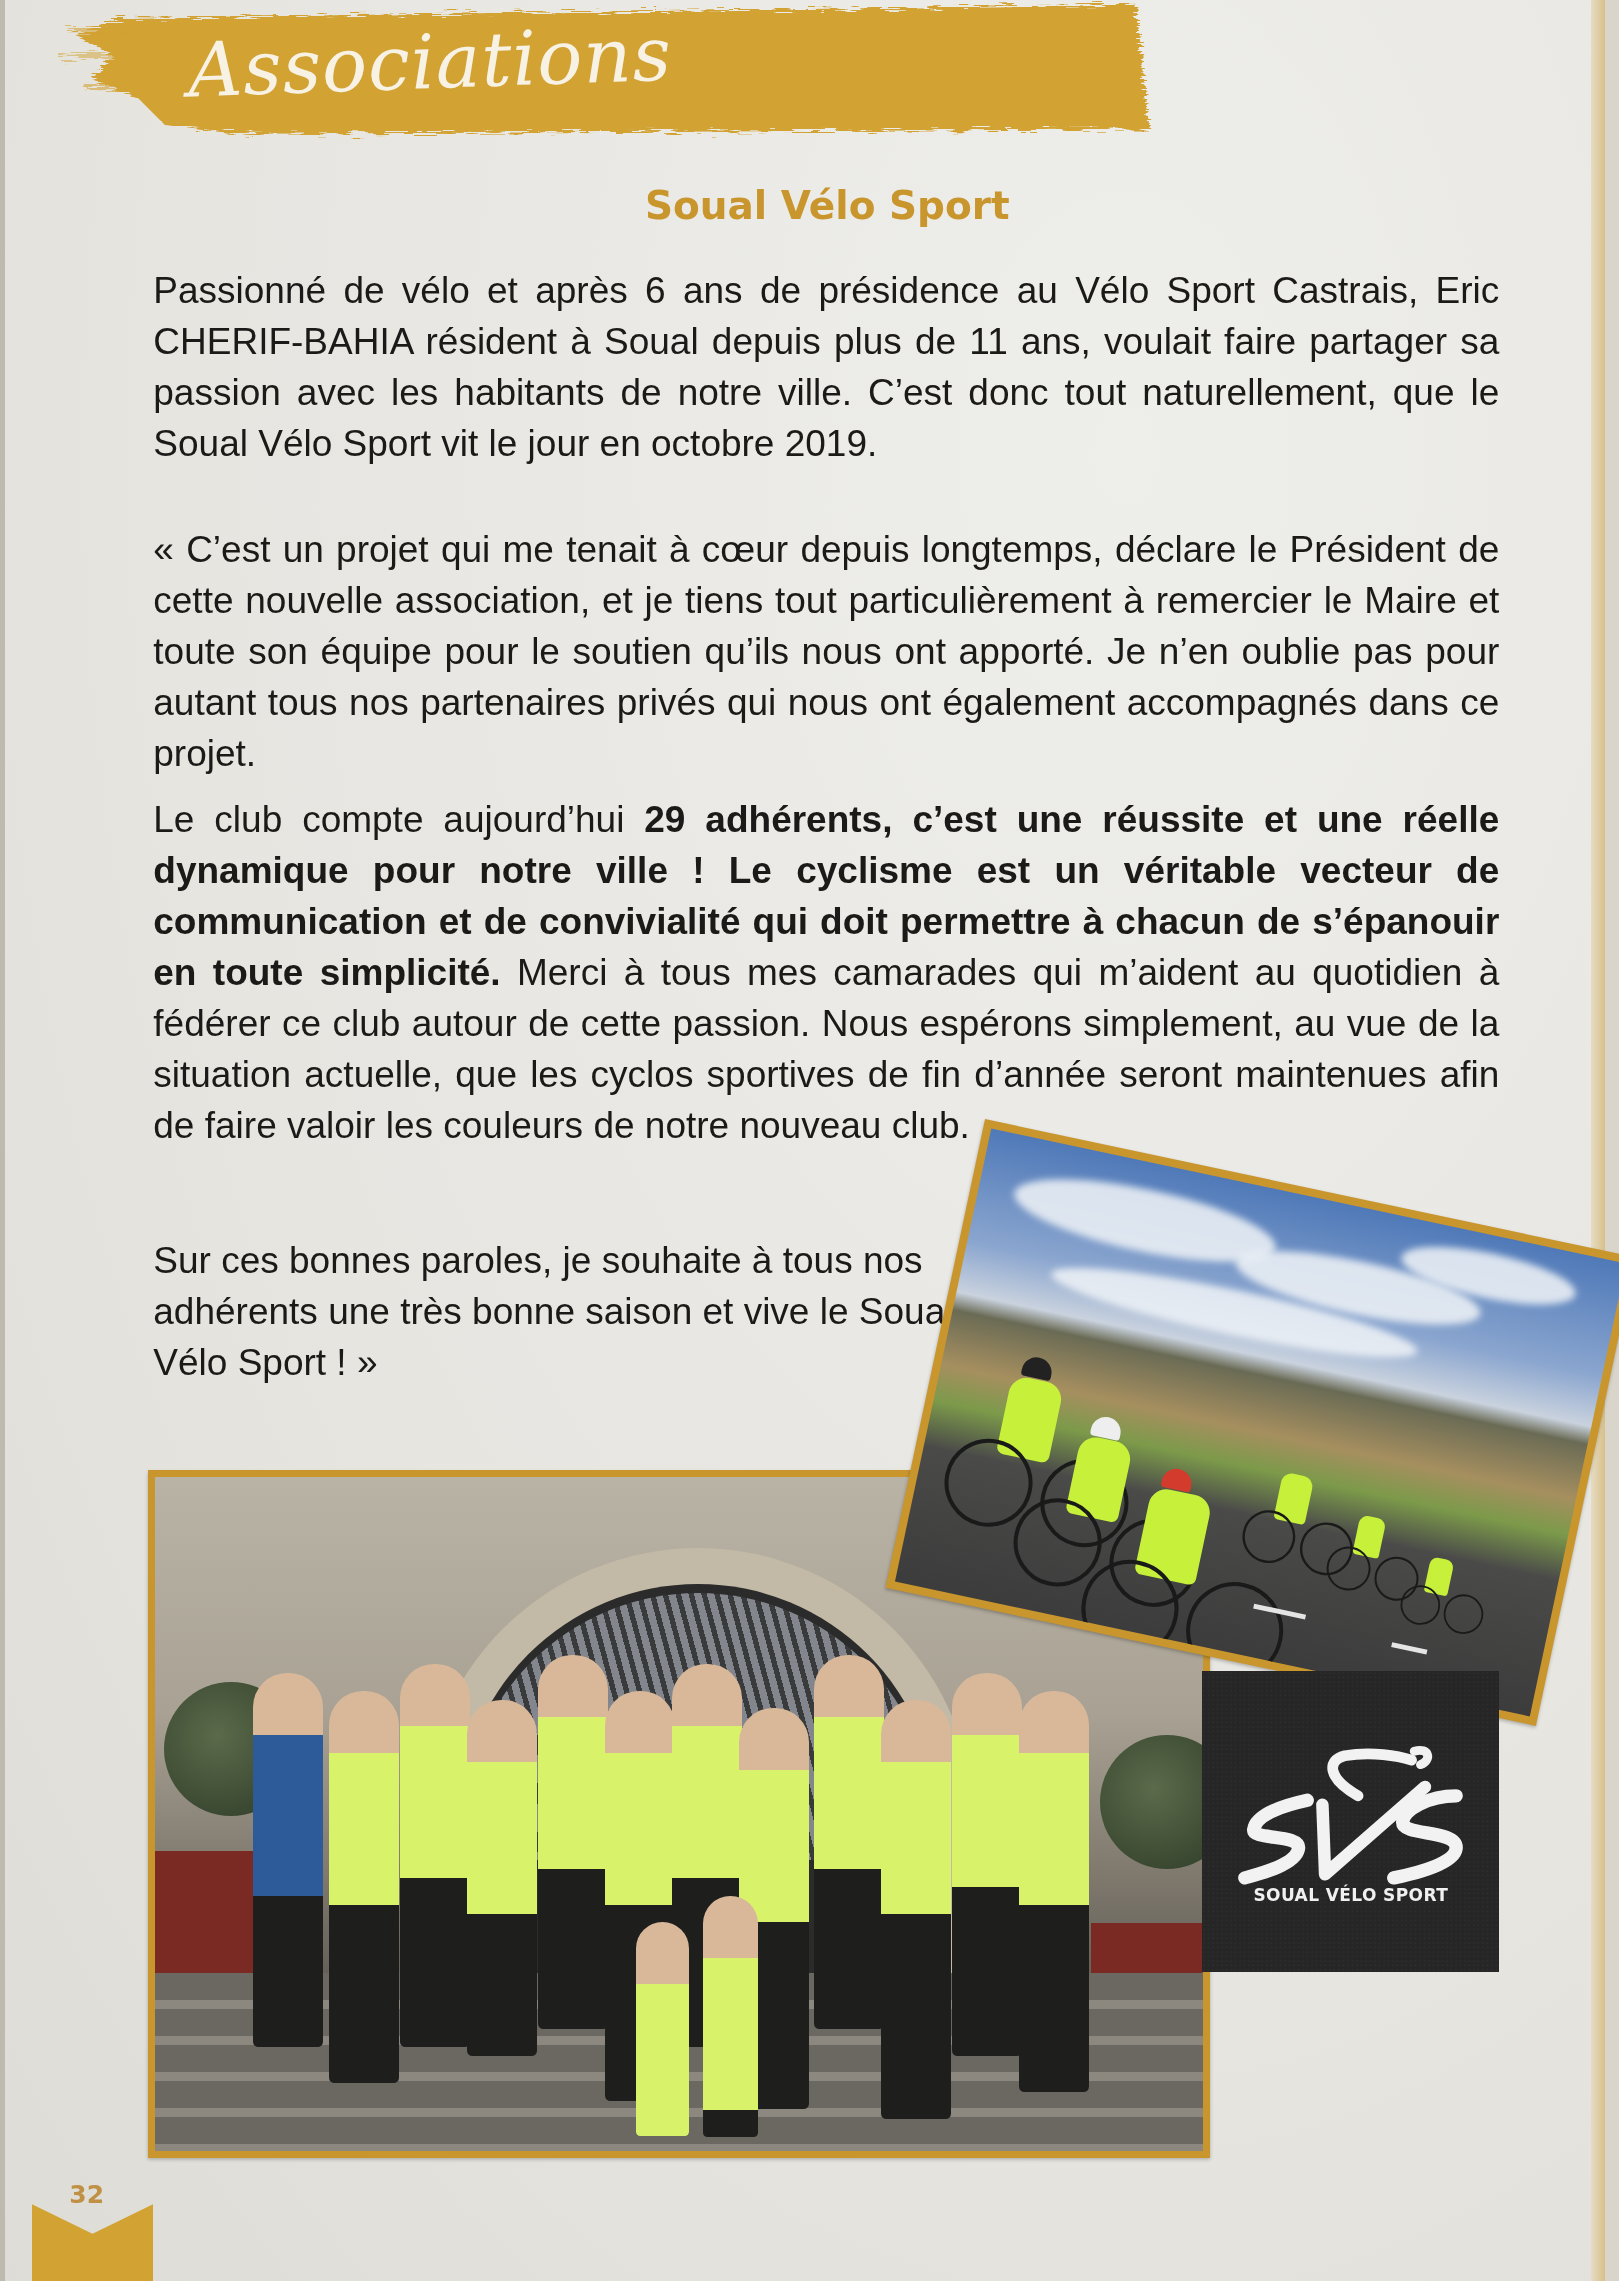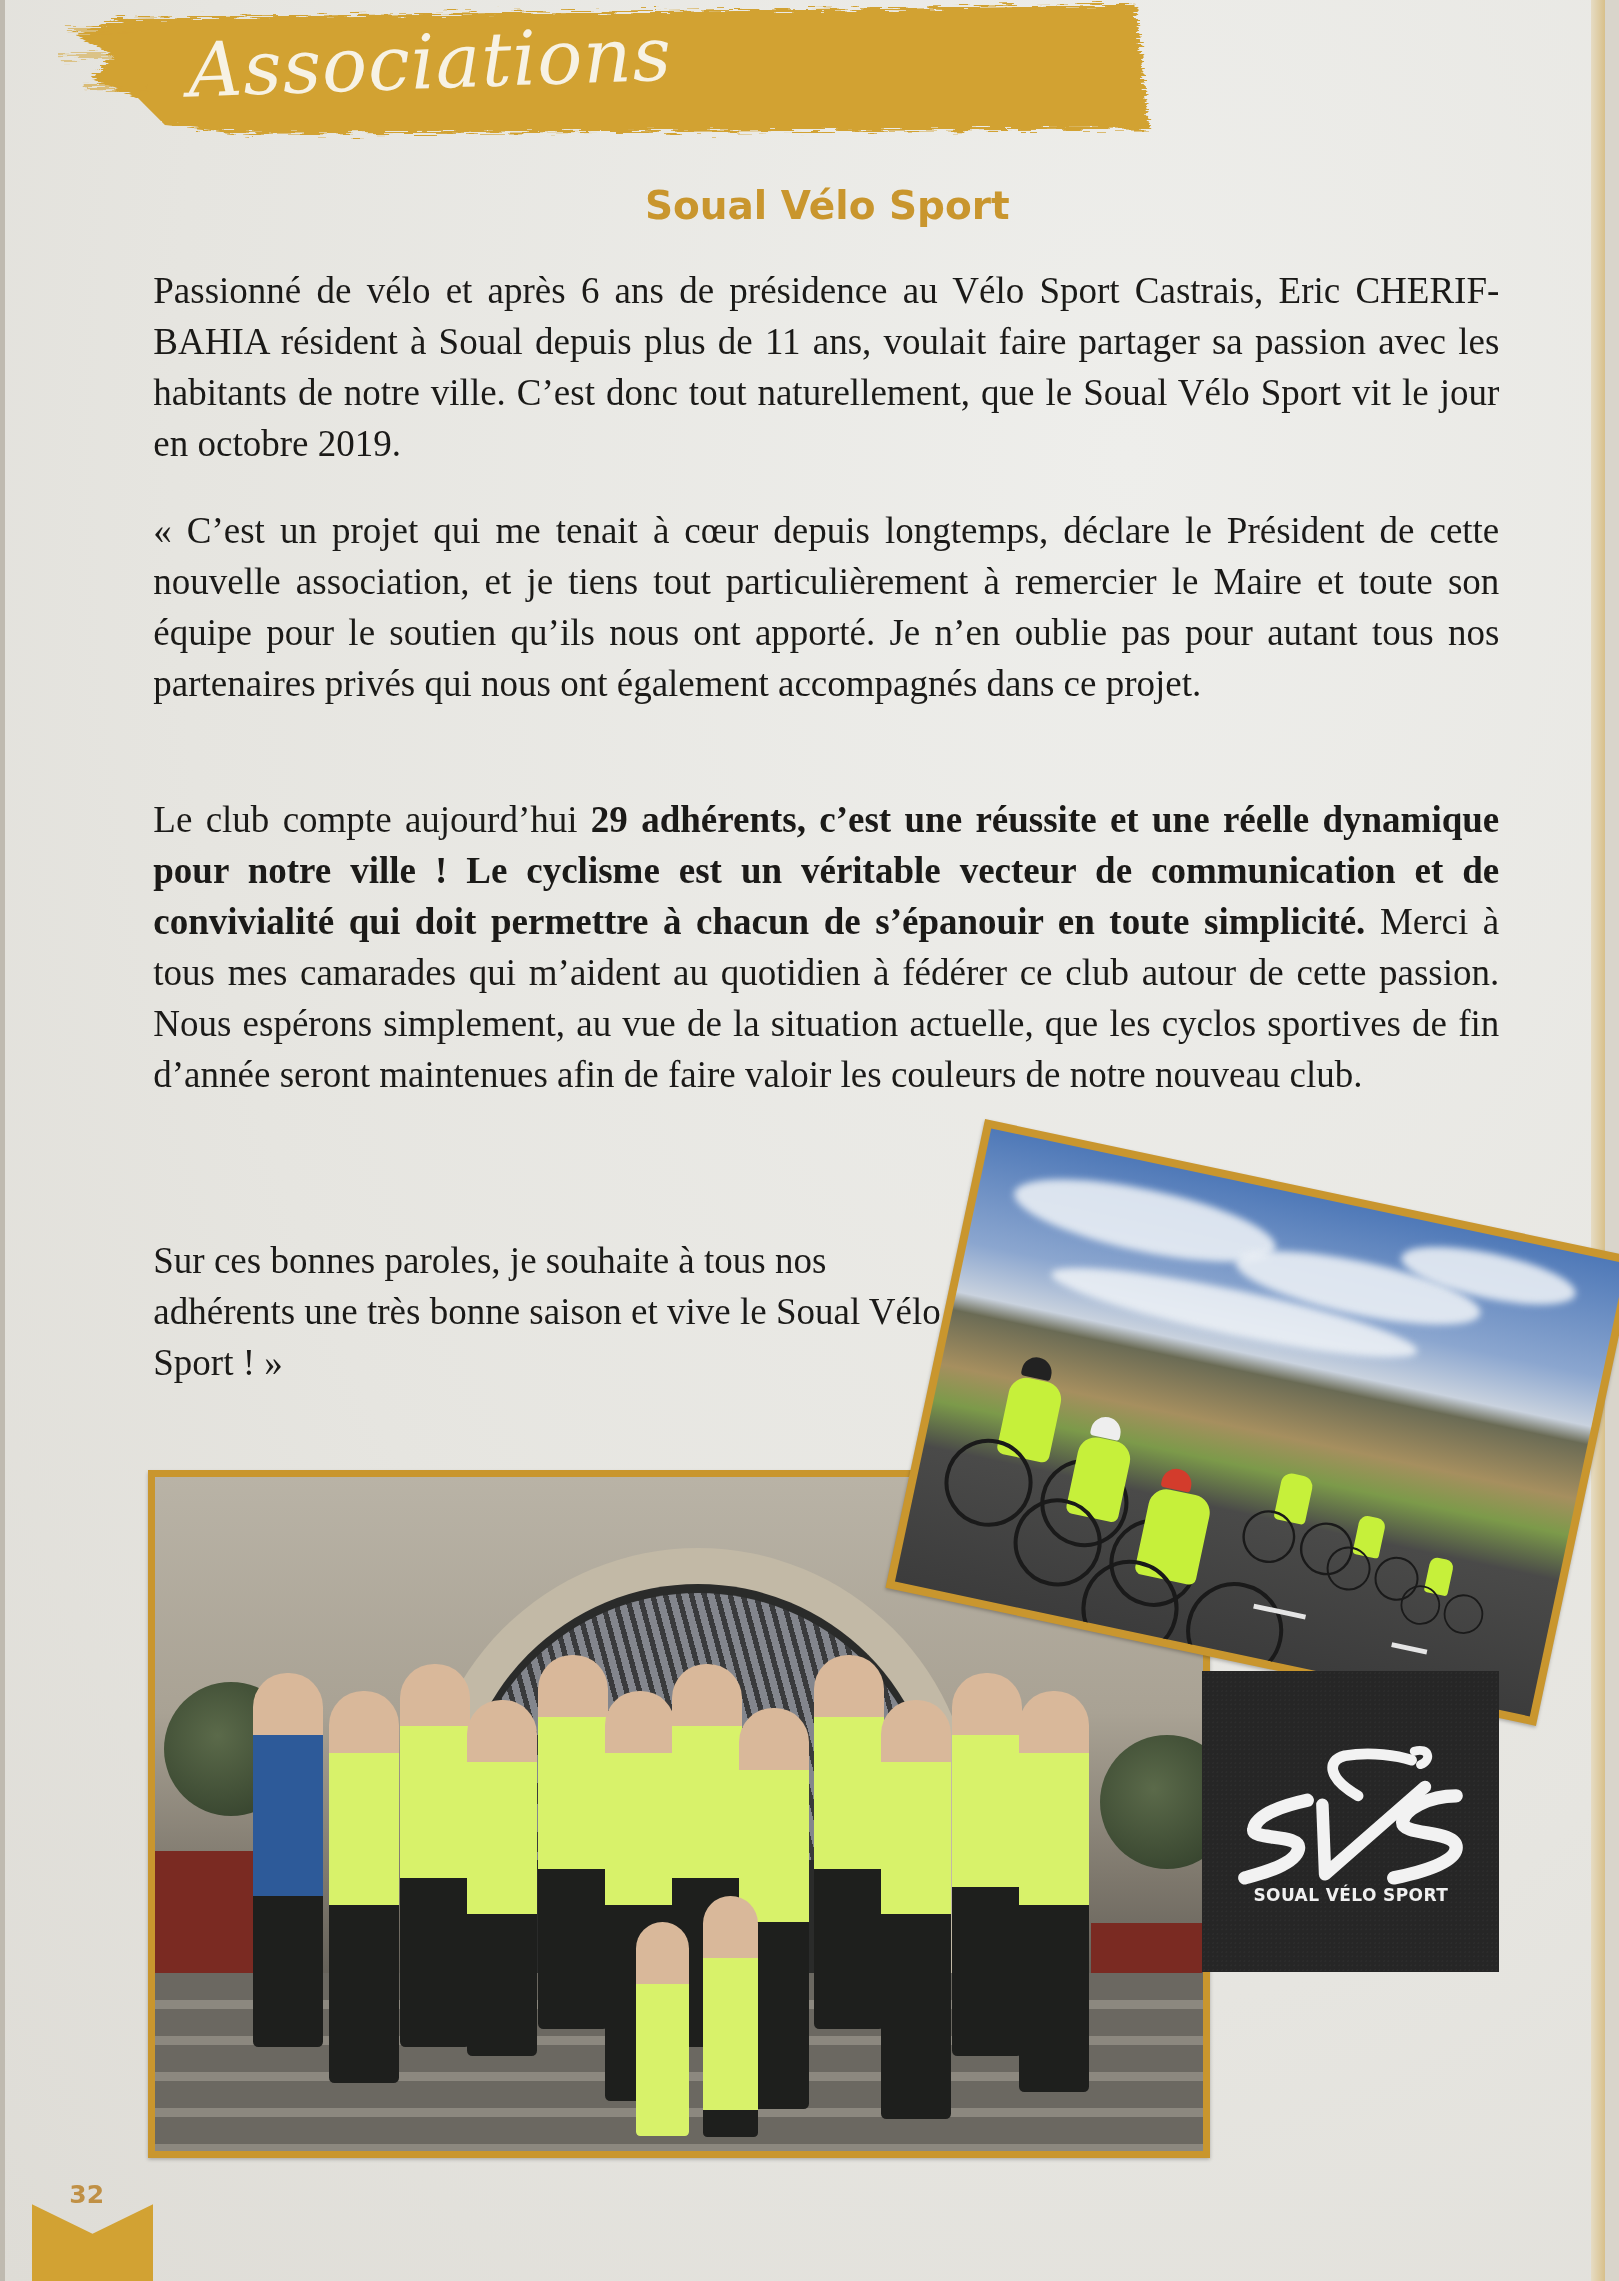--- a/index.html
+++ b/index.html
@@ -8,23 +8,23 @@
         background-image:radial-gradient(ellipse at 70% 20%, #eeeeeb 0%, #e6e5e0 60%, #dedcd6 100%);}
   .page-edge-right{position:absolute;right:0;top:0;width:14.3px;height:2281px;background:linear-gradient(90deg,#e6dcc4,#d8c08a);}
   .page-edge-left{position:absolute;left:0;top:0;width:5.3px;height:2281px;background:#bfbab0;}
 
   
   .brush{position:absolute;left:53px;top:0;width:1096px;height:143px;}
   .brush-title{position:absolute;left:183px;top:18px;font-family:"DejaVu Serif",serif;font-style:italic;font-size:75px;color:#f7f2e4;letter-spacing:0.9px;transform:rotate(-2deg);}
 
   .section-title{position:absolute;left:0;top:183px;width:1644px;text-align:center;font-family:"DejaVu Sans",sans-serif;font-weight:bold;font-size:39px;color:#c9962e;}
 
-  .body-text{position:absolute;left:148px;width:1346px;font-family:Liberation Serif, serif;font-size:37px;line-height:51px;color:#1b1a18;text-align:justify;}
+  .body-text{position:absolute;left:148px;width:1346px;font-family:Liberation Sans, sans-serif;font-size:37px;line-height:51px;color:#1b1a18;text-align:justify;}
   .p1{top:265px;}
-  .p2{top:505px;}
+  .p2{top:524px;}
   .p3{top:794px;}
   .p4{top:1235px;width:802px;text-align:left;}
   .body-text b{font-weight:bold;}
   .body-text span{display:inline;}
 
   
   .frame{position:absolute;background:#c9962e;box-shadow:0 1.8px 3.6px rgba(0,0,0,0.25);}
   .photo-group{left:143px;top:1470px;width:1062px;height:688px;}
   .photo-group .img{position:absolute;left:7.1px;top:7.1px;right:7.1px;bottom:7.1px;overflow:hidden;
      background:linear-gradient(180deg,#b9b3a6 0%,#a9a294 35%,#7d776c 60%,#5a5751 80%,#6a6660 100%);}

